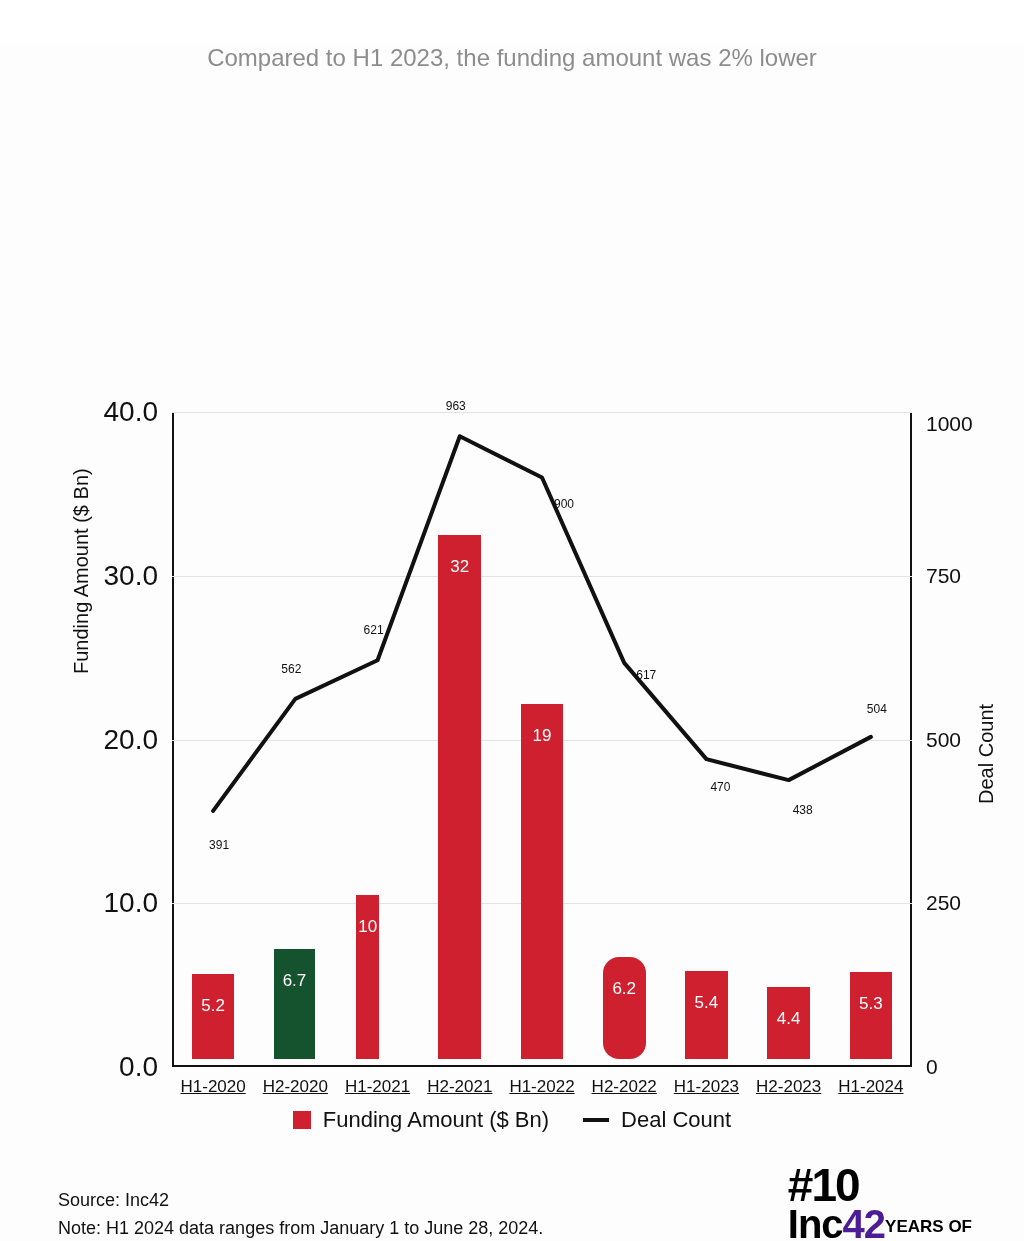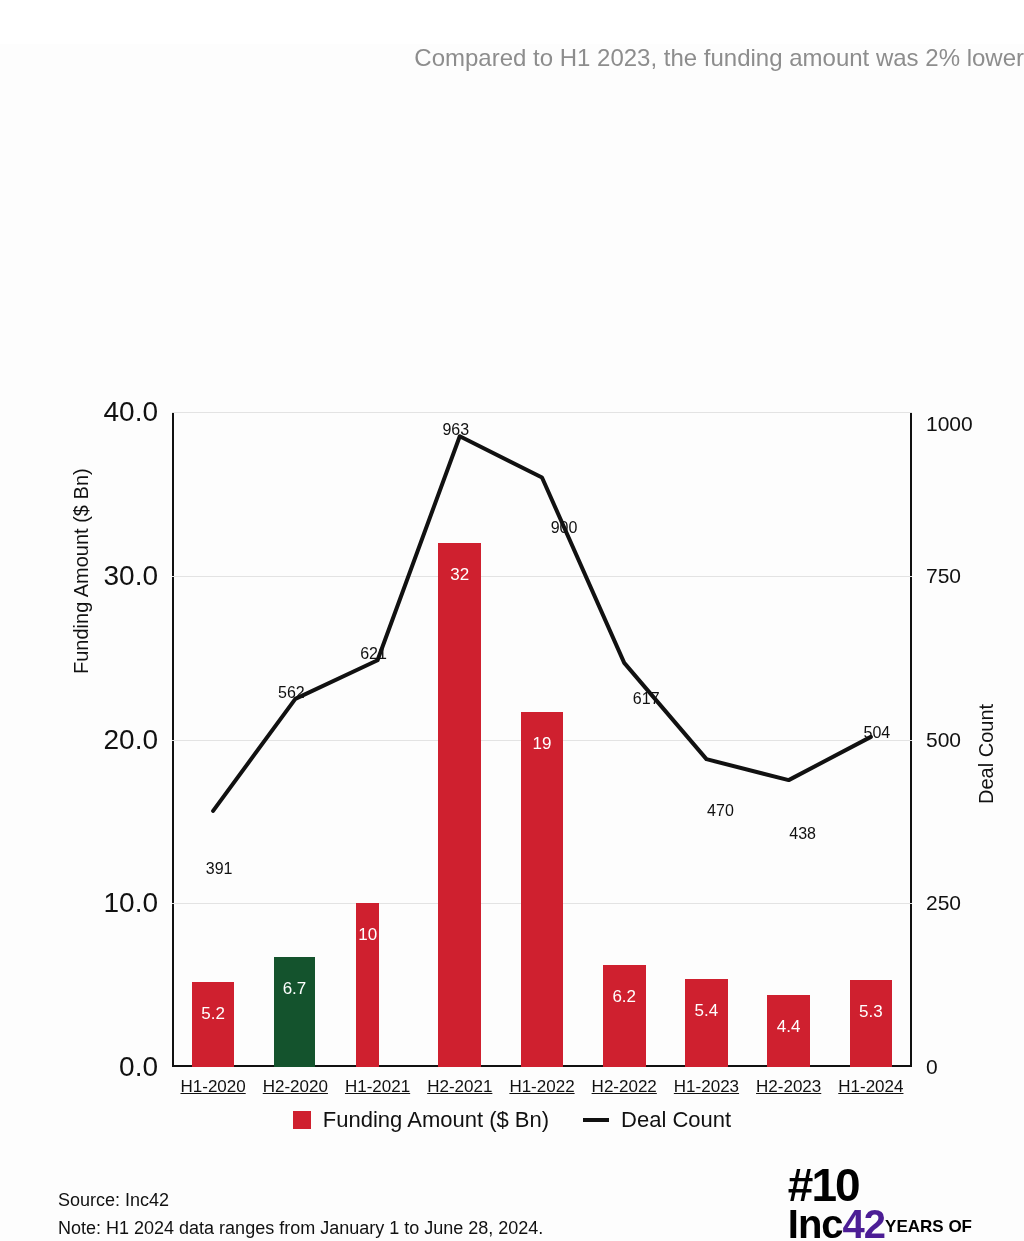--- a/index.html
+++ b/index.html
@@ -26,21 +26,21 @@
   .title {
     text-align: center;
     font-size: 42px;
     font-weight: bold;
     line-height: 1.3;
     color: #000000;
     padding-top: 70px;
     letter-spacing: -0.5px;
   }
   .subtitle {
-    text-align: right;
+    text-align: center;
     font-size: 24px;
     color: #8d8d8d;
     margin-top: 44px;
     font-weight: normal;
   }
 
   
   .chart-wrap {
     position: absolute;
     left: 0;
@@ -121,21 +121,21 @@
     top: 430px;
     transform: rotate(-90deg);
     transform-origin: left top;
     font-size: 20px;
     color: #111;
     white-space: nowrap;
   }
 
   .bar {
     position: absolute;
-    bottom: 0;
+    bottom: 8px;
     background: #cf202f;
   }
   .bar-label {
     position: absolute;
     left: 0;
     width: 100%;
     text-align: center;
     color: #ffffff;
     font-size: 17px;
     top: 22px;
@@ -155,25 +155,24 @@
     position: absolute;
     left: 0;
     top: 0;
     width: 100%;
     height: 100%;
     overflow: visible;
     pointer-events: none;
   }
   .point-label {
     position: absolute;
-    font-size: 16px;
+    font-size: 12px;
     color: #111;
     transform: translate(-50%, -50%);
     white-space: nowrap;
-    margin-top: 24px;
   }
 
   
   .legend {
     position: absolute;
     left: 0;
     top: 1063px;
     width: 1024px;
     display: flex;
     justify-content: center;
@@ -286,21 +285,21 @@
         </div>
         <div class="xtick" style="left: 164.444px; width: 82.2222px;">H1-2021</div>
         <div class="bar" style="left: 266.4px; width: 42.7556px; height: 524px; background: rgb(207, 32, 47);">
           <div class="bar-label">32</div>
         </div>
         <div class="xtick" style="left: 246.667px; width: 82.2222px;">H2-2021</div>
         <div class="bar" style="left: 348.622px; width: 42.7556px; height: 355px; background: rgb(207, 32, 47);">
           <div class="bar-label">19</div>
         </div>
         <div class="xtick" style="left: 328.889px; width: 82.2222px;">H1-2022</div>
-        <div class="bar" style="left: 430.844px; width: 42.7556px; height: 101.525px; background: rgb(207, 32, 47);">
+        <div class="bar" style="left: 430.844px; width: 42.7556px; height: 101.525px; background: rgb(207, 32, 47); border-radius: 16px;">
           <div class="bar-label">6.2</div>
         </div>
         <div class="xtick" style="left: 411.111px; width: 82.2222px;">H2-2022</div>
         <div class="bar" style="left: 513.067px; width: 42.7556px; height: 88.425px; background: rgb(207, 32, 47);">
           <div class="bar-label">5.4</div>
         </div>
         <div class="xtick" style="left: 493.333px; width: 82.2222px;">H1-2023</div>
         <div class="bar" style="left: 595.289px; width: 42.7556px; height: 72.05px; background: rgb(207, 32, 47);">
           <div class="bar-label">4.4</div>
         </div>

